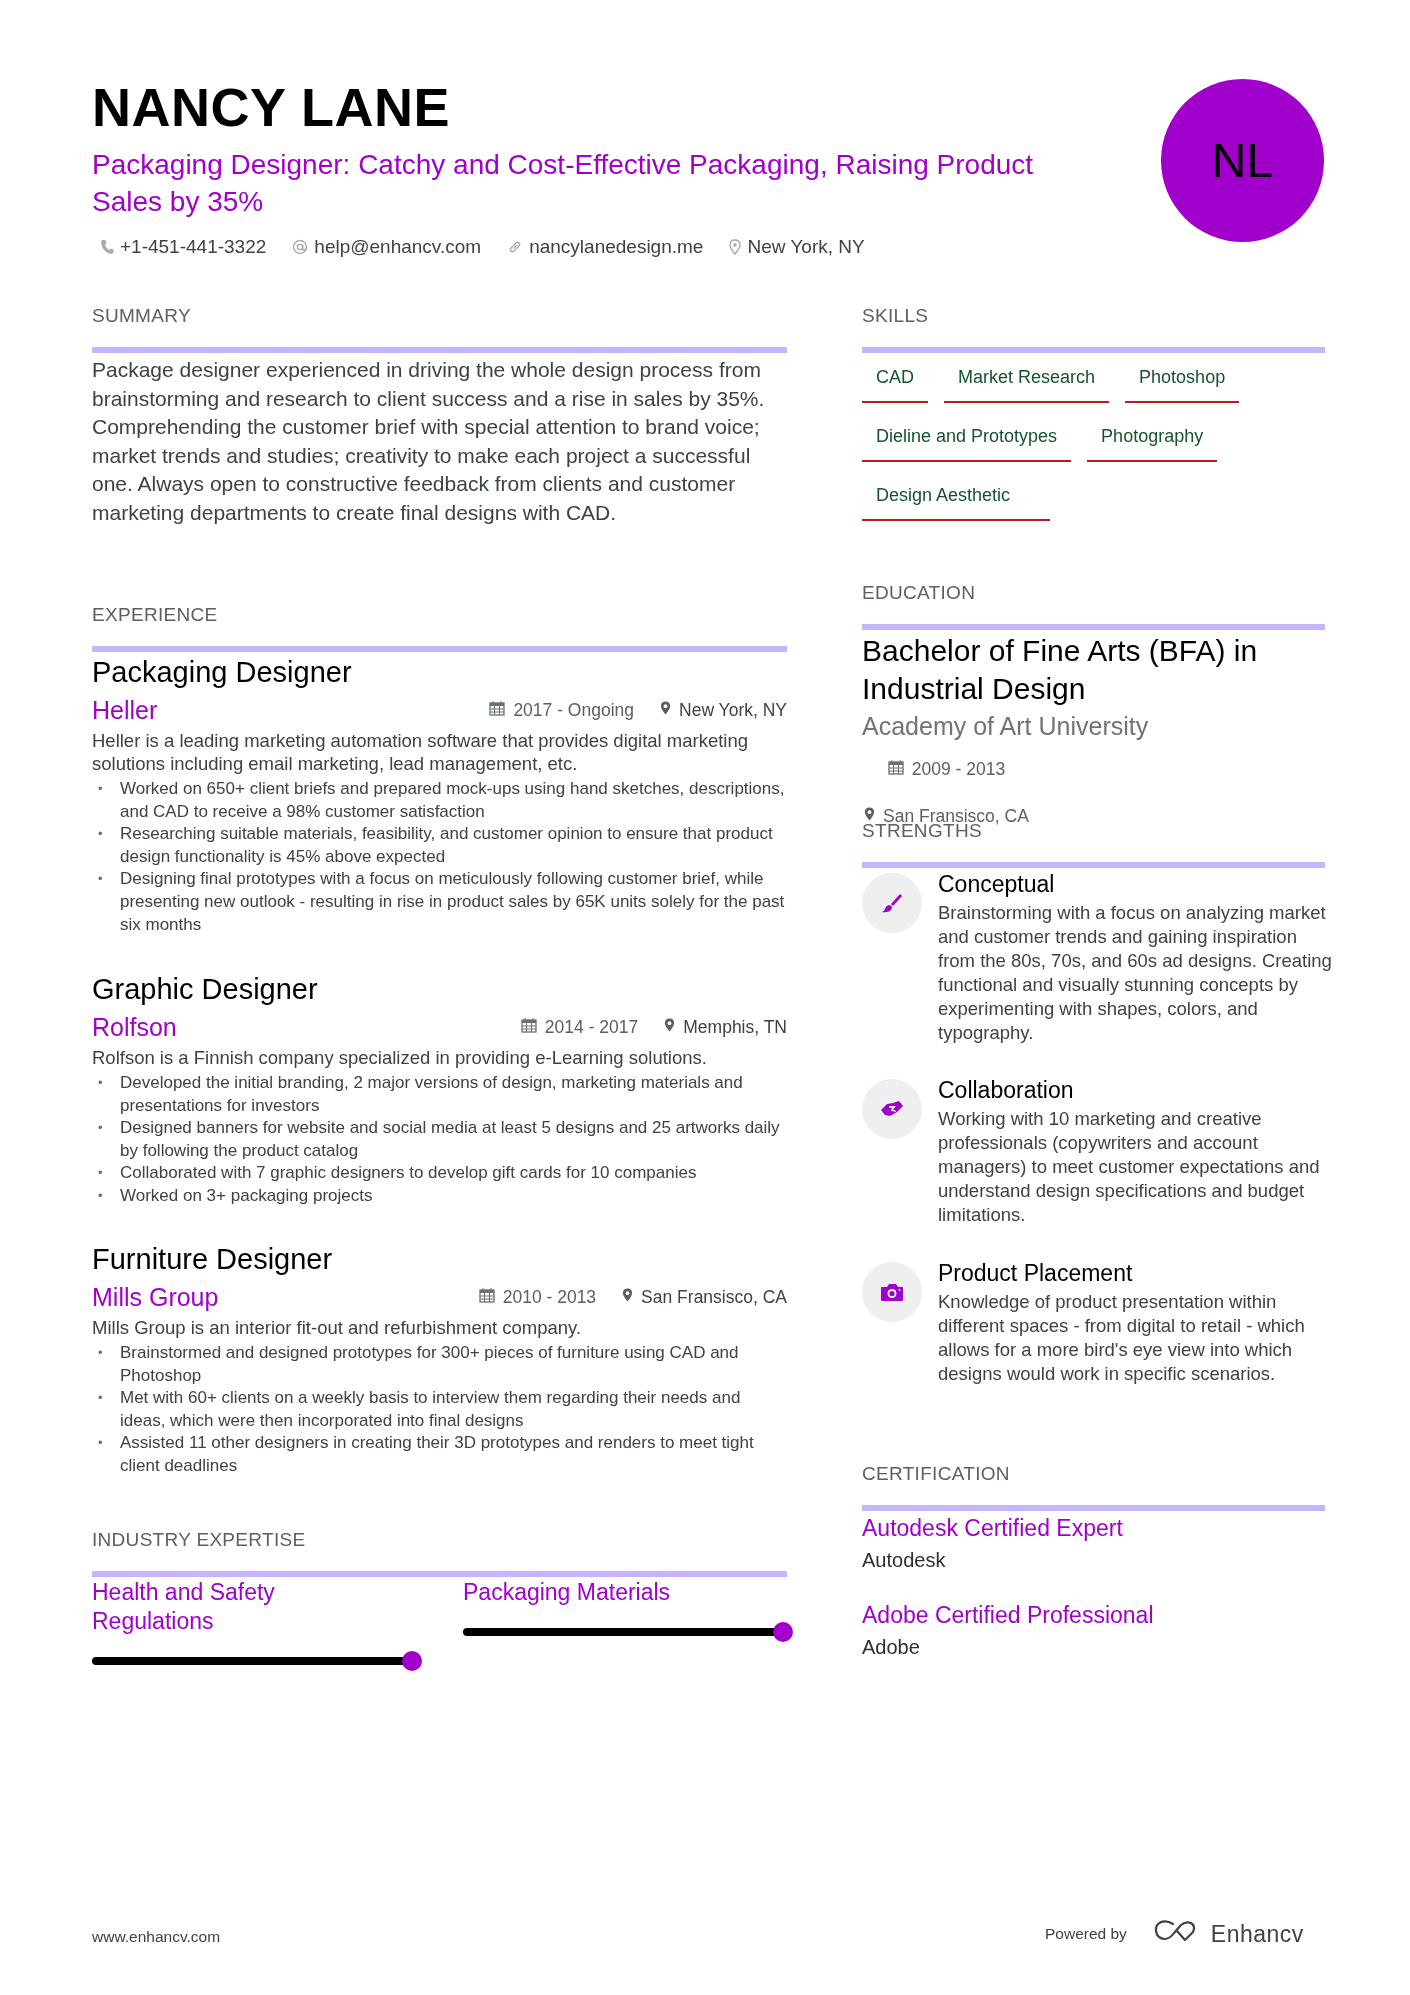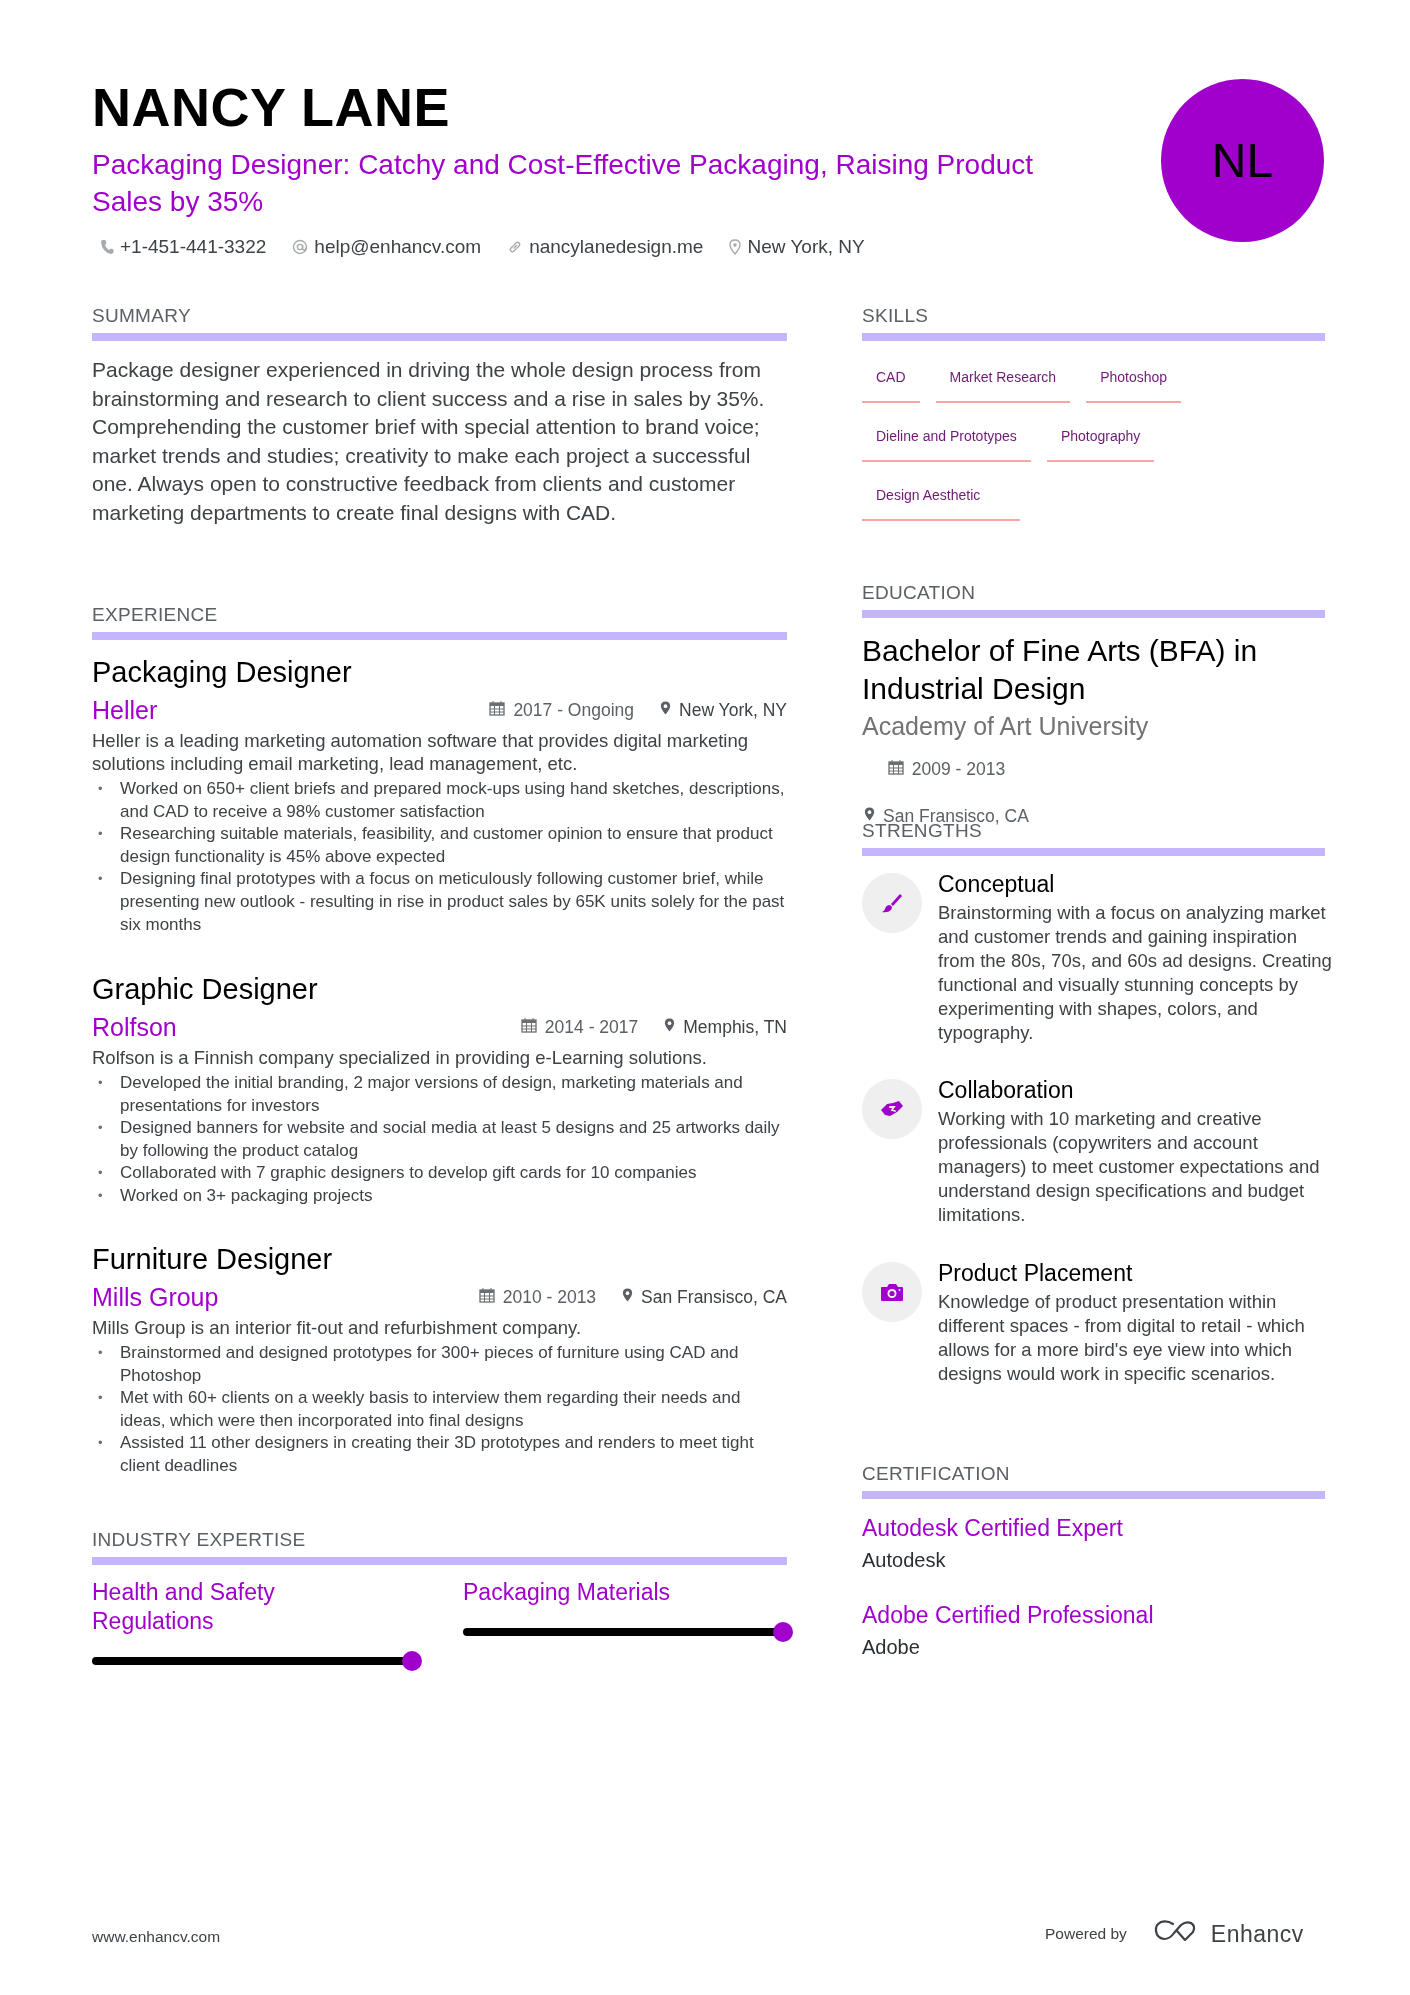--- a/index.html
+++ b/index.html
@@ -13,21 +13,21 @@
 
   
   .name { position: absolute; left: 92px; top: 76px; font-size: 54px; font-weight: 700; color: #000; letter-spacing: 0.5px; }
   .headline { position: absolute; left: 92px; top: 146px; width: 1000px; font-size: 28px; line-height: 37px; color: #a100cc; }
   .contacts { position: absolute; left: 100px; top: 236px; display: flex; gap: 26px; font-size: 19px; color: #3d4247; align-items: center; }
   .contact { display: flex; align-items: center; gap: 6px; }
   .contact svg { display: block; }
   .avatar { position: absolute; left: 1161px; top: 79px; width: 163px; height: 163px; border-radius: 50%; background: #a100cc; display: flex; align-items: center; justify-content: center; font-size: 48px; color: #000; }
 
   
-  .sec-title { position: absolute; font-size: 19px; color: #5a6066; letter-spacing: 0.3px; padding-bottom: 6px; border-bottom: 8px solid #c4b5fd; }
+  .sec-title { position: absolute; font-size: 19px; color: #5a6066; letter-spacing: 0.3px; padding-bottom: 20px; border-bottom: 6px solid #c4b5fd; }
   .left-col { left: 92px; width: 695px; }
   .right-col { left: 862px; width: 463px; }
 
   .summary { position: absolute; left: 92px; top: 356px; width: 700px; font-size: 21px; line-height: 28.6px; color: #3d4247; }
 
   
   .job { position: absolute; left: 92px; width: 695px; }
   .job-title { font-size: 29px; color: #000; line-height: 38px; }
   .job-row { display: flex; justify-content: space-between; align-items: center; margin-top: 2px; }
   .company { font-size: 25px; color: #a100cc; line-height: 34px; }
@@ -41,21 +41,21 @@
 
   
   .exp-item { position: absolute; }
   .exp-label { font-size: 23px; line-height: 29px; color: #a100cc; }
   .exp-bar { position: relative; height: 8px; border-radius: 4px; background: #000; }
   .exp-knob { position: absolute; right: -10px; top: -6px; width: 20px; height: 20px; border-radius: 50%; background: #a100cc; }
 
   
   .skills { position: absolute; left: 862px; top: 360px; width: 470px; }
   .skill-row { display: flex; gap: 16px; margin-bottom: 16px; }
-  .skill { font-size: 14px; color: #701a75; padding: 3px 14px 10px 14px; border-bottom: 2px solid #fca5a5; line-height: 28px; }
+  .skill { font-size: 18px; color: #14532d; padding: 3px 14px 10px 14px; border-bottom: 2px solid #b91c1c; line-height: 28px; }
 
   
   .degree { position: absolute; left: 862px; top: 632px; width: 470px; font-size: 30px; line-height: 38px; color: #000; }
   .school { position: absolute; left: 862px; top: 712px; font-size: 25px; color: #737373; }
   .edu-meta { position: absolute; left: 864px; top: 759px; flex-direction: column; }
 
   
   .strength { position: absolute; left: 862px; width: 470px; display: flex; }
   .str-icon { width: 60px; height: 60px; border-radius: 50%; background: #efefef; display: flex; align-items: center; justify-content: center; flex-shrink: 0; margin-top: 4px; }
   .str-body { margin-left: 16px; }

